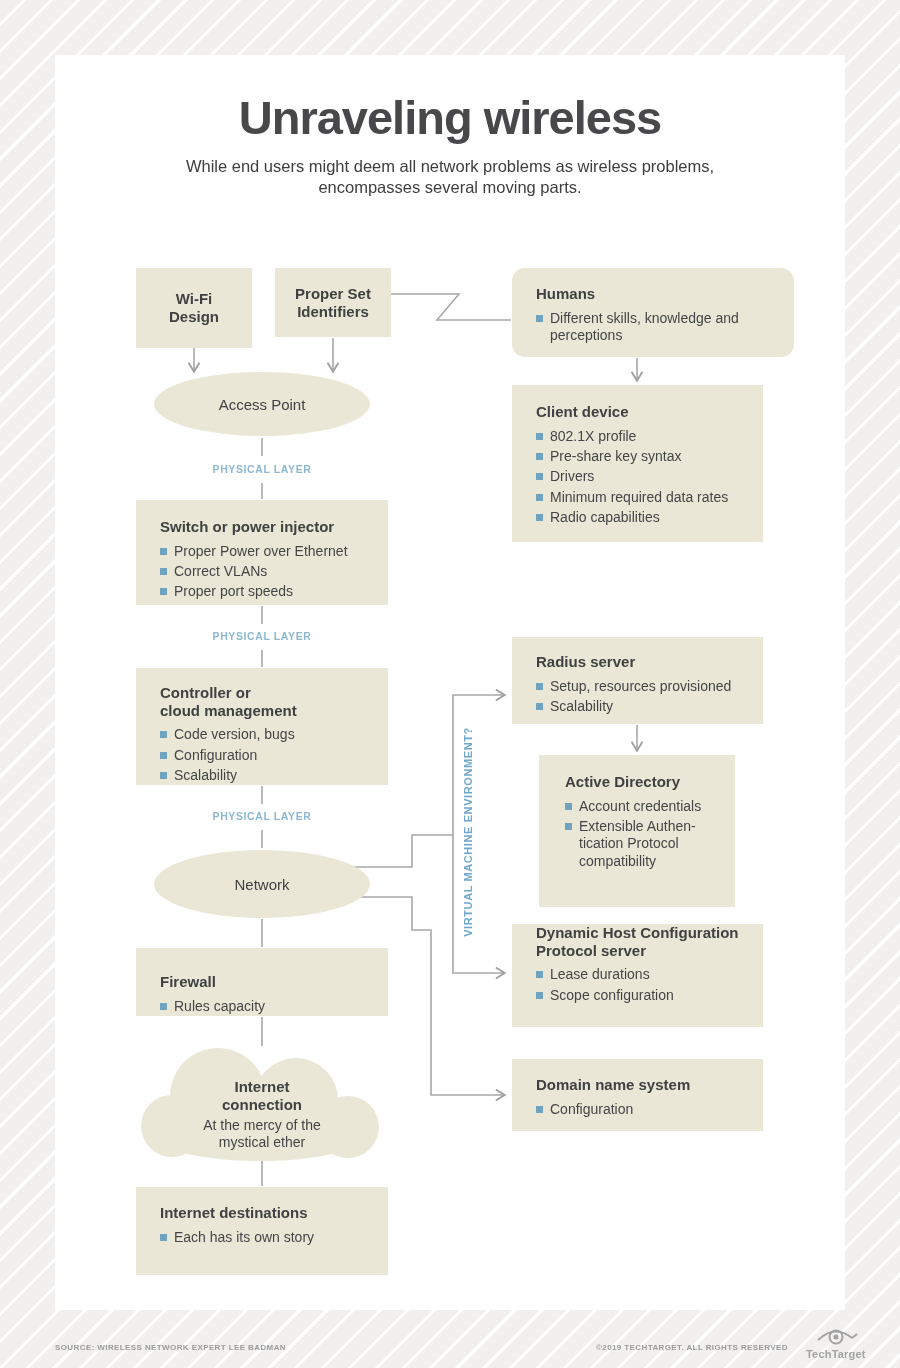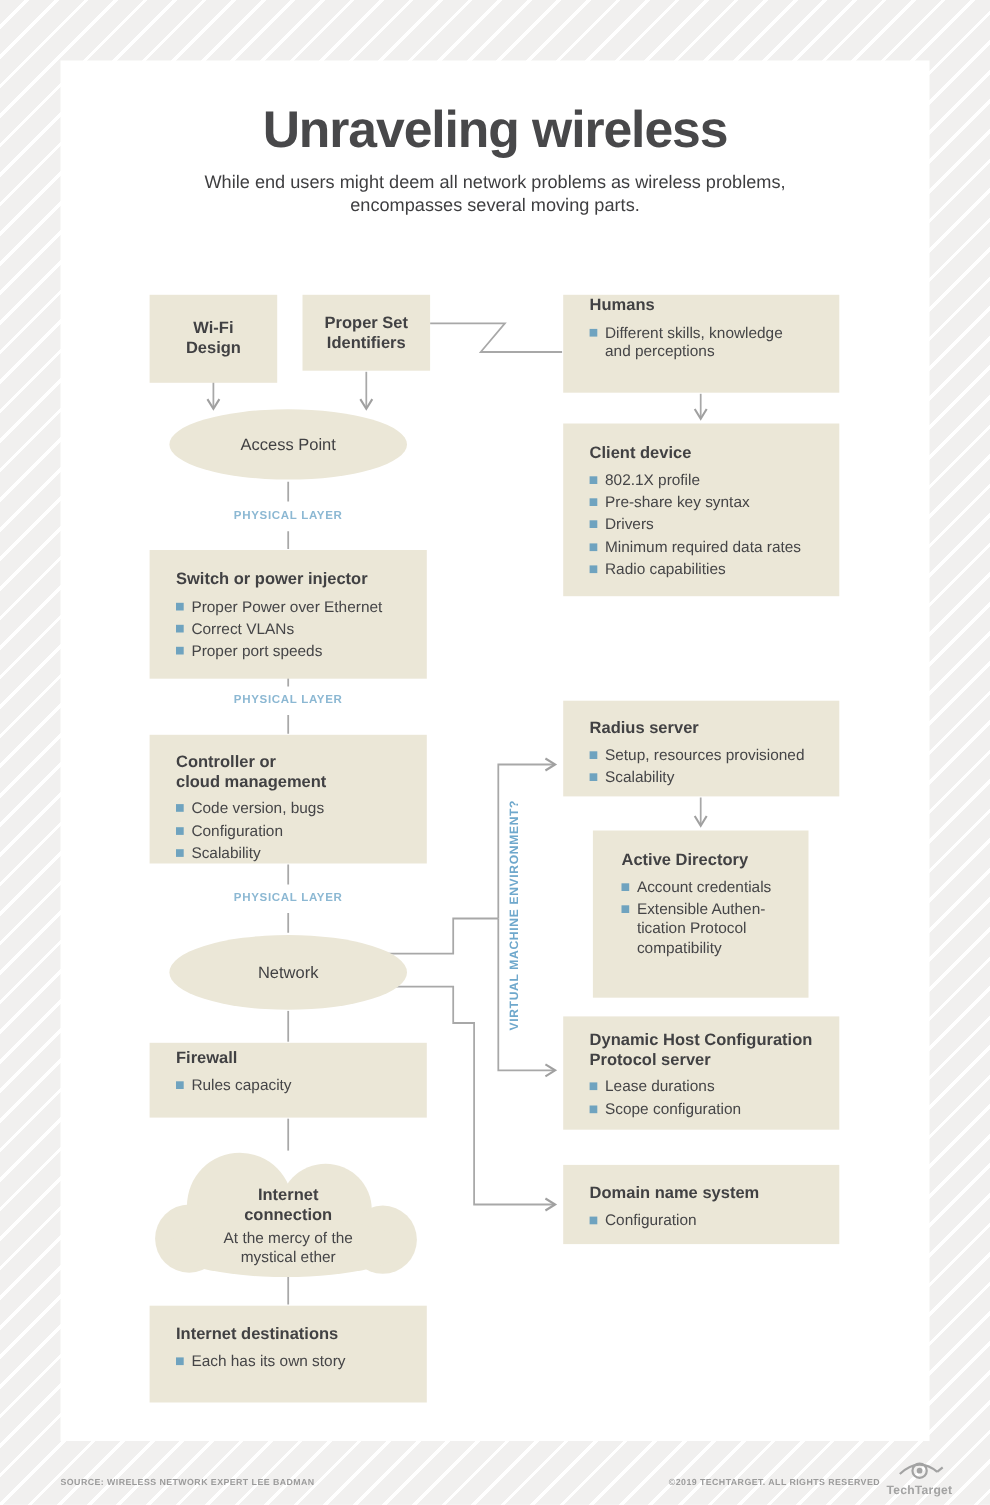--- a/index.html
+++ b/index.html
@@ -36,21 +36,21 @@
   .vm-label{
     position:absolute;left:348px;top:826px;width:240px;text-align:center;
     transform:rotate(-90deg);
     font-size:11px;font-weight:bold;color:#6fa8cc;letter-spacing:0.6px;white-space:nowrap;
   }
   .cloud-text{position:absolute;left:162px;top:1078px;width:200px;text-align:center;color:#414143;}
   .cloud-text h3{margin:0 auto;font-size:15px;font-weight:bold;max-width:100px;line-height:1.2;}
   .cloud-text p{margin:3px auto 0 auto;font-size:14px;max-width:152px;line-height:1.2;font-weight:normal;color:#454547;}
 
   .src-note{position:absolute;left:55px;top:1343px;font-size:8px;font-weight:bold;color:#9b9b9b;letter-spacing:0.4px;}
-  .copyright{position:absolute;left:572px;top:1343px;width:228px;text-align:right;font-size:8px;font-weight:bold;color:#9b9b9b;letter-spacing:0.4px;}
+  .copyright{position:absolute;left:560px;top:1343px;width:228px;text-align:right;font-size:8px;font-weight:bold;color:#9b9b9b;letter-spacing:0.4px;}
   .brand{position:absolute;left:806px;top:1322px;width:58px;text-align:center;}
   .brand .word{font-size:11px;font-weight:bold;color:#a3a3a3;letter-spacing:0.2px;margin-top:-2px;}
 </style>
 </head>
 <body>
 
 <div class="card"></div>
 
 <svg class="overlay" xmlns="http://www.w3.org/2000/svg">
   <defs>
@@ -89,21 +89,21 @@
   <span>While end users might deem all network problems as wireless problems,</span>
   <span>encompasses several moving parts.</span>
 </p>
 
 <div class="node centered" style="left:136px;top:268px;width:116px;height:80px;">
   <h3 style="max-width:62px;">Wi-Fi Design</h3>
 </div>
 <div class="node centered" style="left:275px;top:268px;width:116px;height:69px;">
   <h3 style="max-width:92px;">Proper Set Identifiers</h3>
 </div>
-<div class="node" style="left:512px;top:268px;width:251px;height:89px;padding:1px 38px 10px 24px;">
+<div class="node" style="left:512px;top:268px;width:282px;height:89px;padding:17px 38px 10px 24px;border-radius:13px;">
   <h3>Humans</h3>
   <ul>
     <li>
         <span class="sq"></span>
         <span>Different skills, knowledge and perceptions</span>
       </li>
   </ul>
 </div>
 
 <div class="ellipse" style="left:154px;top:372px;width:216px;height:64px;">
@@ -131,21 +131,21 @@
       </li>
     <li>
         <span class="sq"></span>
         <span>Radio capabilities</span>
       </li>
   </ul>
 </div>
 
 <div class="layer-label" style="top:463px;">PHYSICAL LAYER</div>
 
-<div class="node" style="left:136px;top:500px;width:252px;height:117px;padding:18px 14px 10px 24px;">
+<div class="node" style="left:136px;top:500px;width:252px;height:105px;padding:18px 14px 10px 24px;">
   <h3>Switch or power injector</h3>
   <ul>
     <li>
         <span class="sq"></span>
         <span>Proper Power over Ethernet</span>
       </li>
     <li>
         <span class="sq"></span>
         <span>Correct VLANs</span>
       </li>
@@ -208,38 +208,38 @@
 </div>
 
 <div class="layer-label" style="top:810px;">PHYSICAL LAYER</div>
 
 <div class="vm-label">VIRTUAL MACHINE ENVIRONMENT?</div>
 
 <div class="ellipse" style="left:154px;top:850px;width:216px;height:68px;">
   <h3>Network</h3>
 </div>
 
-<div class="node" style="left:512px;top:924px;width:251px;height:103px;padding:13px 10px 10px 24px;">
+<div class="node" style="left:512px;top:924px;width:251px;height:103px;padding:0 10px 10px 24px;">
   <h3>
       <span style="display:block;">Dynamic Host Configuration</span>
       <span style="display:block;">Protocol server</span>
     </h3>
   <ul>
     <li>
         <span class="sq"></span>
         <span>Lease durations</span>
       </li>
     <li>
         <span class="sq"></span>
         <span>Scope configuration</span>
       </li>
   </ul>
 </div>
 
-<div class="node" style="left:136px;top:948px;width:252px;height:68px;padding:5px 14px 10px 24px;">
+<div class="node" style="left:136px;top:948px;width:252px;height:68px;padding:25px 14px 10px 24px;">
   <h3>Firewall</h3>
   <ul>
     <li>
         <span class="sq"></span>
         <span>Rules capacity</span>
       </li>
   </ul>
 </div>
 
 <div class="node" style="left:512px;top:1059px;width:251px;height:72px;padding:17px 10px 10px 24px;">

